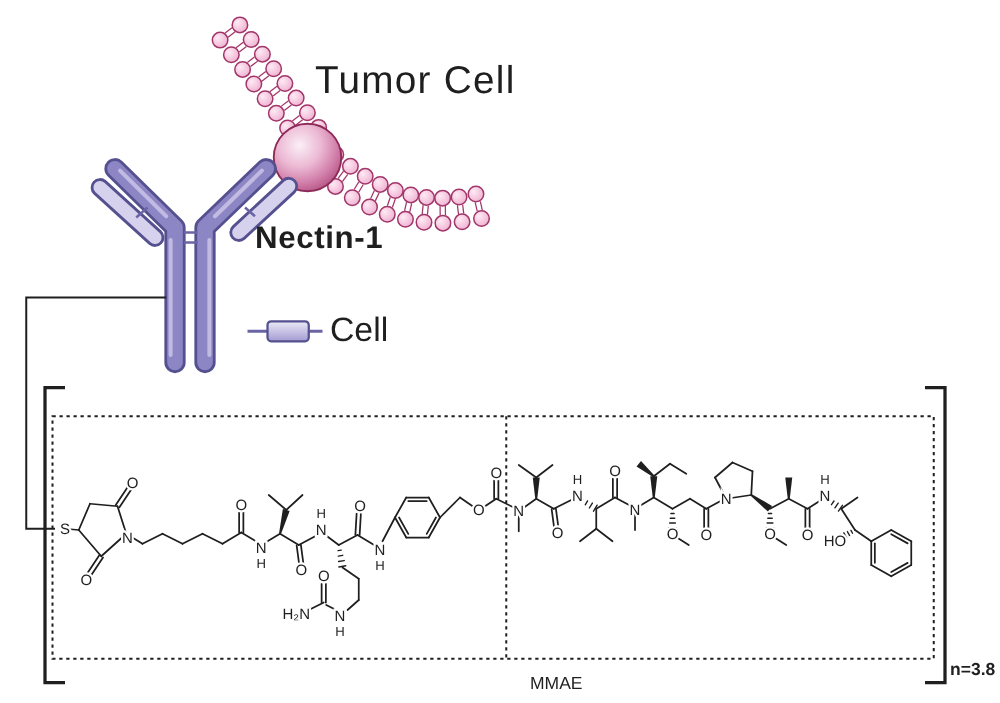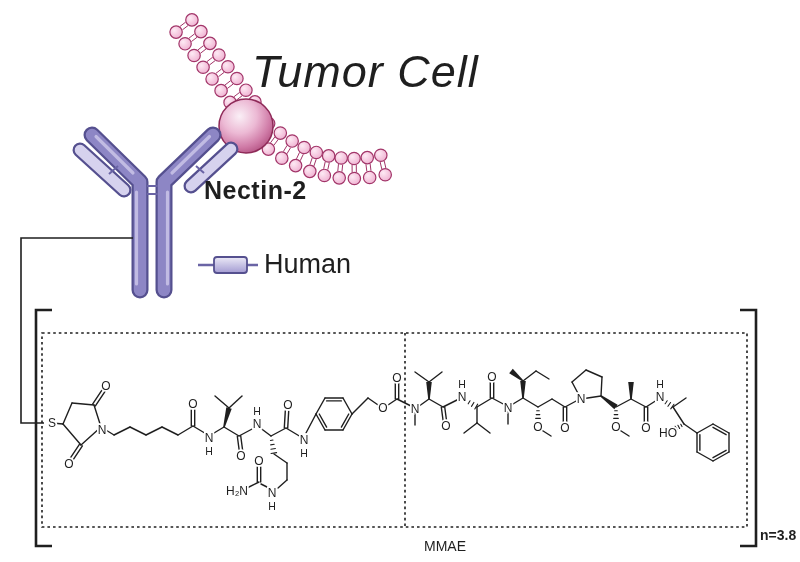--- a/index.html
+++ b/index.html
@@ -1,20 +1,20 @@
 <!DOCTYPE html>
 <html style="--ink: #1f1f1f; --antibody-fill: #8d86c5; --antibody-light: #d6d2ee; --antibody-outline: #55508f; --membrane-fill: #f6cde3; --membrane-outline: #a23569; --sphere-outline: #8e2a58;"><head>
 <meta charset="utf-8">
 <style>
   html,body{margin:0;padding:0;background:#fff;}
   .stage{position:relative;width:800px;height:562px;background:#fff;overflow:hidden;
          font-family:"Liberation Sans","DejaVu Sans",sans-serif;color:var(--ink,#1f1f1f);}
   .stage svg{position:absolute;left:0;top:0;}
   .label{position:absolute;white-space:nowrap;color:var(--ink,#1f1f1f);}
-  #tumor   {left:252px;top:46px;font-size:45px;letter-spacing:1px;font-style:italic;}
+  #tumor   {left:252px;top:46px;font-size:31px;letter-spacing:1px;}
   #nectin  {left:204px;top:176px;font-size:25px;font-weight:700;letter-spacing:.5px;}
   #human   {left:264px;top:249px;font-size:27px;}
   #linkercap{left:42px;top:531px;width:363px;text-align:center;font-size:13px;}
   #mmaecap {left:424px;top:538px;width:342px;text-align:left;font-size:14px;}
   #dar     {left:760px;top:527px;font-size:14px;font-weight:bold;}
 
   .bond{stroke:var(--ink,#1f1f1f);stroke-width:1.4;stroke-linecap:round;fill:none;}
   .hashline{stroke:var(--ink,#1f1f1f);stroke-width:1.1;stroke-linecap:round;}
   .wedge{fill:var(--ink,#1f1f1f);stroke:none;}
   .atom{font-size:12px;fill:var(--ink,#1f1f1f);text-anchor:middle;dominant-baseline:central;
@@ -333,17 +333,17 @@
         <text x="581" y="399" class="atom">N</text>
         <text x="616" y="427" class="atom">O</text>
         <text x="646" y="428" class="atom">O</text>
         <text x="660" y="384" class="atomH">H</text>
         <text x="660" y="397" class="atom">N</text>
         <text x="668" y="433" class="atom">HO</text>
       </g>
   </svg>
 
   <div class="label" id="tumor">Tumor Cell</div>
-  <div class="label" id="nectin">Nectin-2</div>
-  <div class="label" id="human">Human</div>
+  <div class="label" id="nectin">Nectin-1</div>
+  <div class="label" id="human">Cell</div>
   <div class="label" id="mmaecap">MMAE</div>
   <div class="label" id="dar">n=3.8</div>
 </div>
 
 </body></html>

